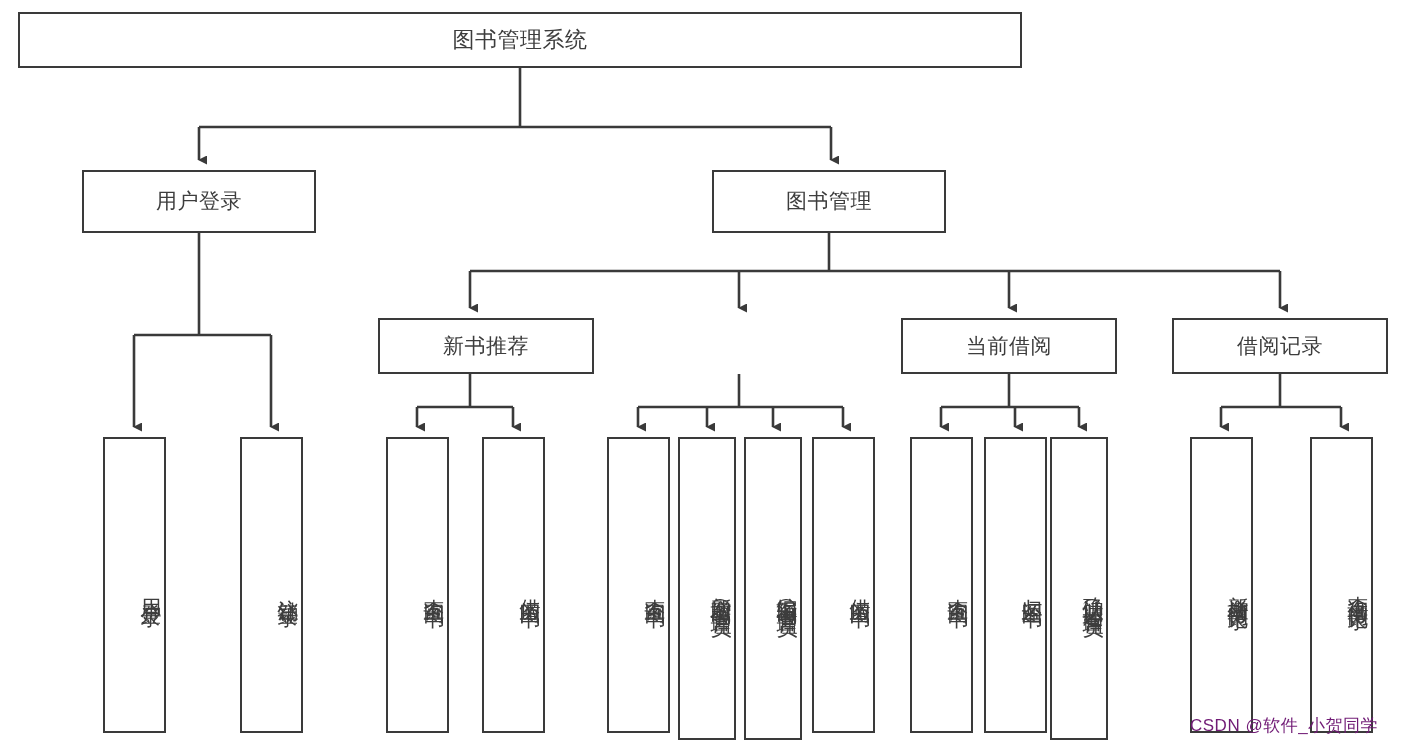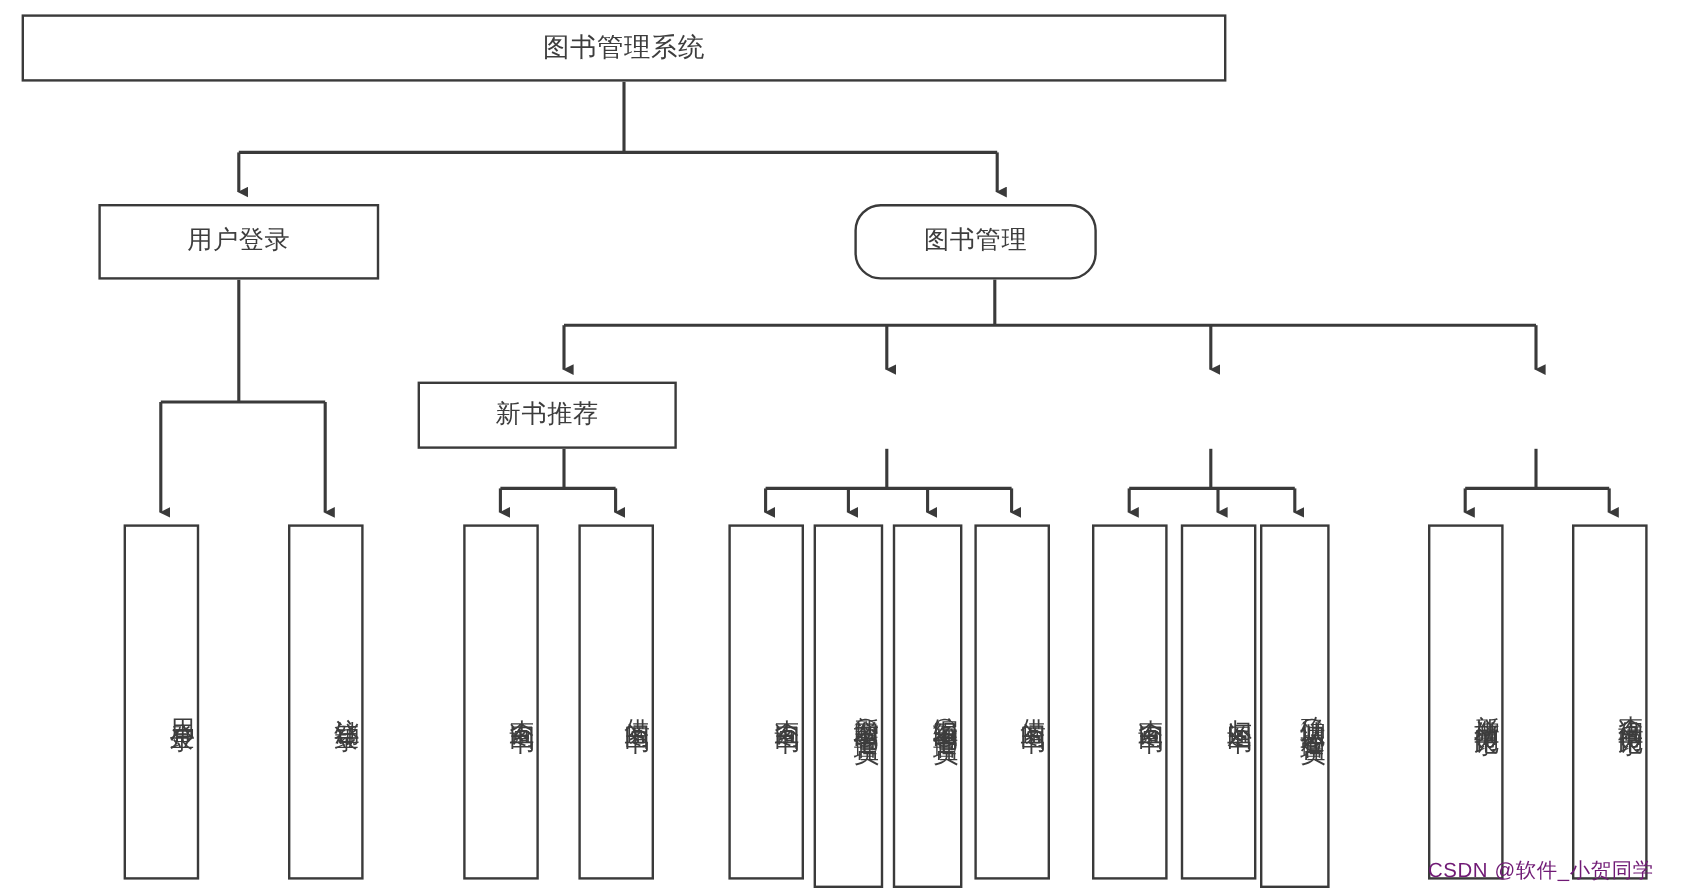--- a/index.html
+++ b/index.html
@@ -115,23 +115,25 @@
       <path d="M1280,374 L1280,407"></path>
       <path d="M1221,407 L1341,407"></path>
       <path d="M1221,407 L1221,427" marker-end="url(#arrow)"></path>
       <path d="M1341,407 L1341,427" marker-end="url(#arrow)"></path>
     </g>
   </svg>
 
   <div class="node root" style="left:18px;top:12px;width:1004px;height:56px;">图书管理系统</div>
 
   <div class="node" style="left:82px;top:170px;width:234px;height:63px;">用户登录</div>
-  <div class="node" style="left:712px;top:170px;width:202px;height:63px;border-radius:22px;">图书管理</div>
+  <div class="node" style="left:712px;top:170px;width:234px;height:63px;">图书管理</div>
 
-  <div class="node" style="left:348px;top:318px;width:216px;height:56px;">新书推荐</div>
+  <div class="node" style="left:378px;top:318px;width:216px;height:56px;">新书推荐</div>
+  <div class="node" style="left:901px;top:318px;width:216px;height:56px;">当前借阅</div>
+  <div class="node" style="left:1172px;top:318px;width:216px;height:56px;">借阅记录</div>
 
   <div class="node leaf" style="left:103px;top:437px;width:63px;height:296px;">用户登录</div>
   <div class="node leaf" style="left:240px;top:437px;width:63px;height:296px;">注销登录</div>
 
   <div class="node leaf" style="left:386px;top:437px;width:63px;height:296px;">查询图书</div>
   <div class="node leaf" style="left:482px;top:437px;width:63px;height:296px;">借阅图书</div>
 
   <div class="node leaf" style="left:607px;top:437px;width:63px;height:296px;">查询图书</div>
   <div class="node leaf pad-top" style="left:678px;top:437px;width:58px;height:303px;">新增图书（管理员）</div>
   <div class="node leaf pad-top" style="left:744px;top:437px;width:58px;height:303px;">编辑图书（管理员）</div>

